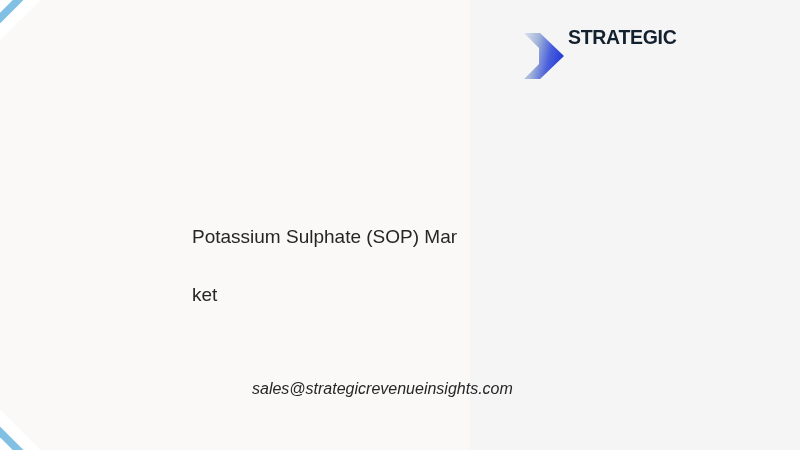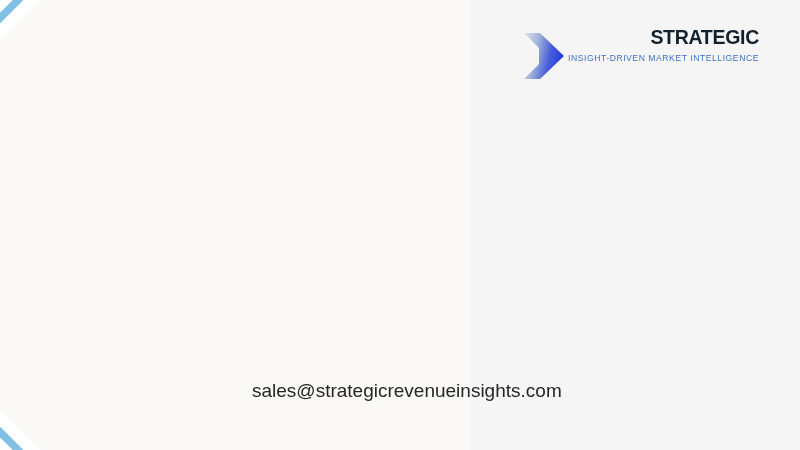--- a/index.html
+++ b/index.html
@@ -10,21 +10,20 @@
   body {
     font-family: "Liberation Sans", sans-serif;
   }
 
   #slide {
     position: relative;
     width: 800px;
     height: 450px;
     overflow: hidden;
     background: #86efac;
-    text-align: right;
   }
 
   
   .bg-left {
     position: absolute;
     left: 0; top: 0;
     width: 470px; height: 450px;
     background: #faf9f7;
   }
   .bg-right {
@@ -113,23 +112,24 @@
     width: 300px;
     font-size: 19px;
     line-height: 58px;
     color: #262626;
     white-space: pre-line;
   }
   .contact-email {
     position: absolute;
     left: 252px;
     top: 380px;
-    font-size: 19px;
+    font-size: 16px;
     color: #262626;
     white-space: nowrap;
+    font-style: italic;
   }
 </style>
 </head>
 <body>
 
 <div id="slide">
 
   <div class="bg-left"></div>
   <div class="bg-right"></div>
 
@@ -165,20 +165,21 @@
             <stop offset="38%" stop-color="#9fb2d9"></stop>
             <stop offset="72%" stop-color="#4a5fdc"></stop>
             <stop offset="100%" stop-color="#2840d8"></stop>
           </linearGradient>
         </defs>
         <path d="M1 2 L17 2 L41 25 L17 48 L1 48 L16 33 L16 17 Z" fill="url(#markgrad)"></path>
       </svg>
     </div>
     <div class="logo-text">
       <div class="logo-line">STRATEGIC</div>
-      <div class="logo-tagline">INSIGHT-DRIVEN MARKET INTELLIGENCE</div>
     </div>
   </div>
 
+  <div class="slide-title">Potassium Sulphate (SOP) Mar
+ket</div>
 
   <div class="contact-email">sales@strategicrevenueinsights.com</div>
 
 </div>
 
 </body></html>

